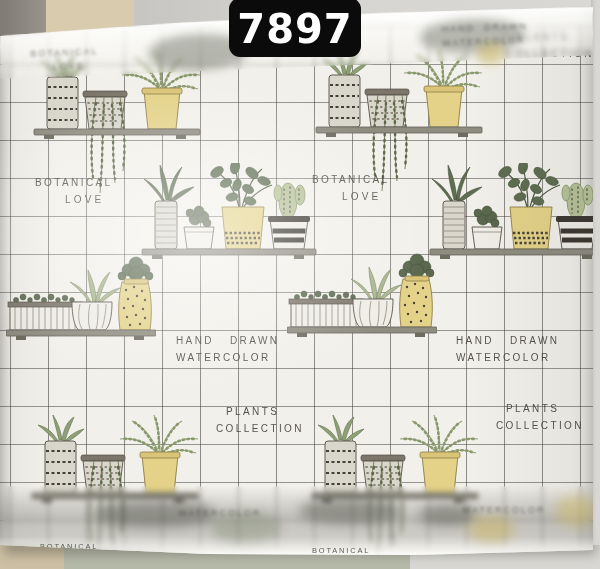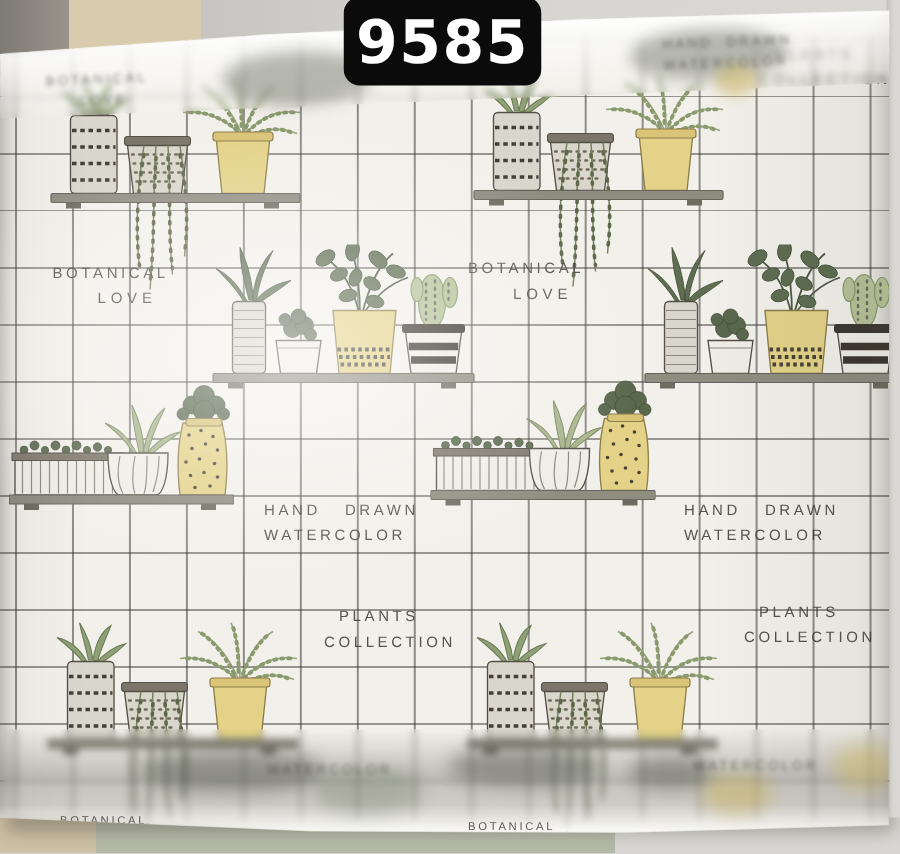--- a/index.html
+++ b/index.html
@@ -361,16 +361,16 @@
       </div>
       <div class="roll-text rbt-wc2">
         <div>WATERCOLOR</div>
       </div>
       <div class="rbt-bot rbt-b1">BOTANICAL</div>
       <div class="rbt-bot rbt-b2">BOTANICAL</div>
     </div>
   </div>
 
   <div class="badge">
-    <span>9585</span>
+    <span>7897</span>
   </div>
 
 </div>
 
 </body></html>

